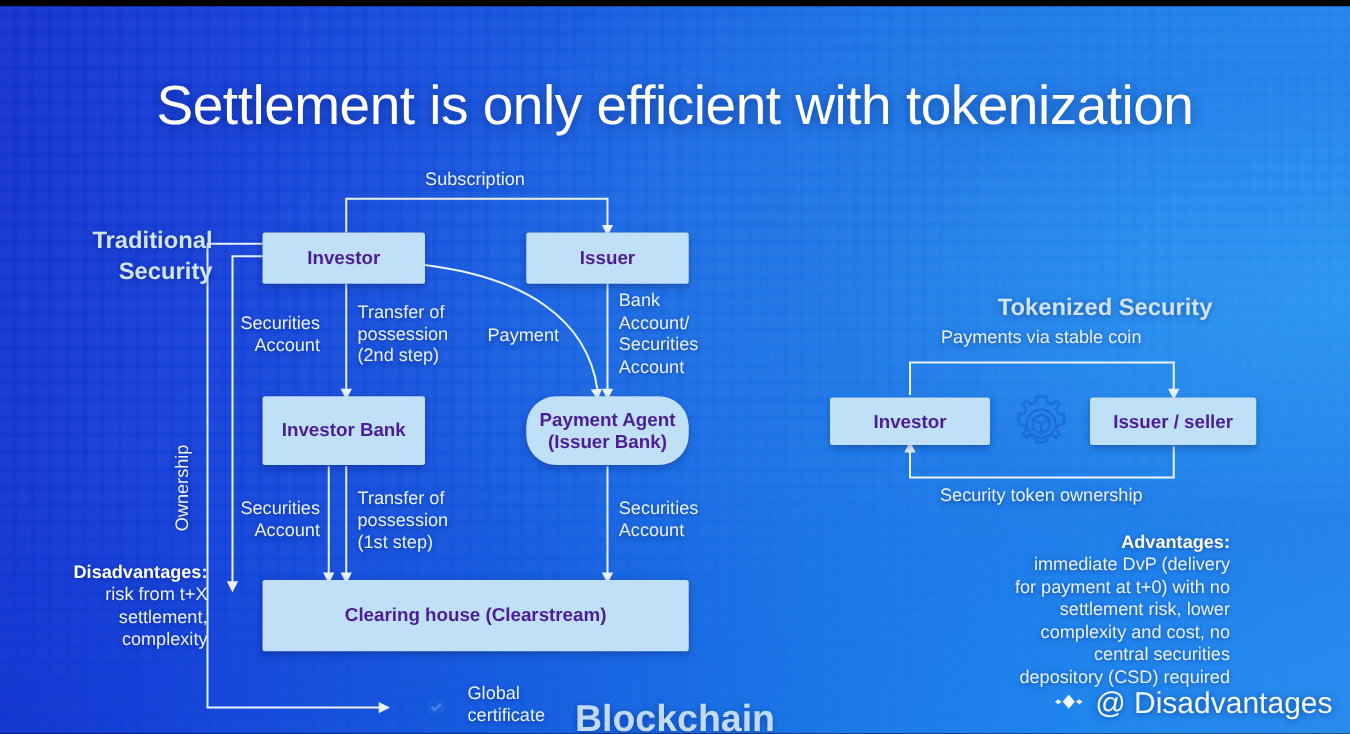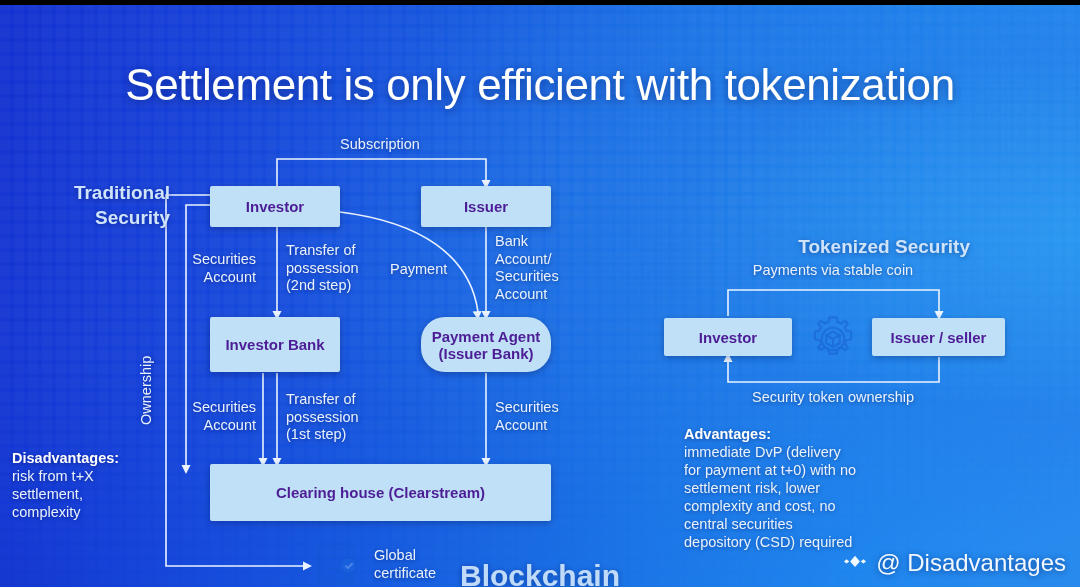--- a/index.html
+++ b/index.html
@@ -47,21 +47,21 @@
   .box{
     position:absolute;z-index:22;background:#bfe0f7;border-radius:2px;
     color:#4c1d95;font-weight:bold;display:flex;align-items:center;justify-content:center;
     text-align:center;line-height:17px;box-shadow:0 2px 6px rgba(0,10,60,.30);
   }
   .lbl{position:absolute;z-index:21;color:#e9f2fd;font-size:14.5px;line-height:17.5px;
        text-shadow:0 1px 4px rgba(0,10,70,.42);}
   .lbl.c{text-align:center;}
   .lbl.r{text-align:right;}
   .strong{font-weight:bold;color:#ffffff;}
-  .note{position:absolute;z-index:21;color:#e9f2fd;font-size:14.5px;line-height:18px;text-align:left;
+  .note{position:absolute;z-index:21;color:#e9f2fd;font-size:14.5px;line-height:18px;text-align:right;
         text-shadow:0 1px 4px rgba(0,10,70,.42);}
   .vlabel{position:absolute;z-index:21;color:#e9f2fd;font-size:14.5px;
           writing-mode:vertical-rl;transform:rotate(180deg);
           text-shadow:0 1px 4px rgba(0,10,70,.42);}
 
   svg.conn{position:absolute;left:0;top:0;width:1080px;height:587px;z-index:10;pointer-events:none;}
   svg.conn path,svg.conn line{stroke:#eaf3ff;stroke-width:1.6;fill:none;}
   svg.conn .ar{fill:#eaf3ff;stroke:none;}
 
   .gear{position:absolute;z-index:12;opacity:.45;}

